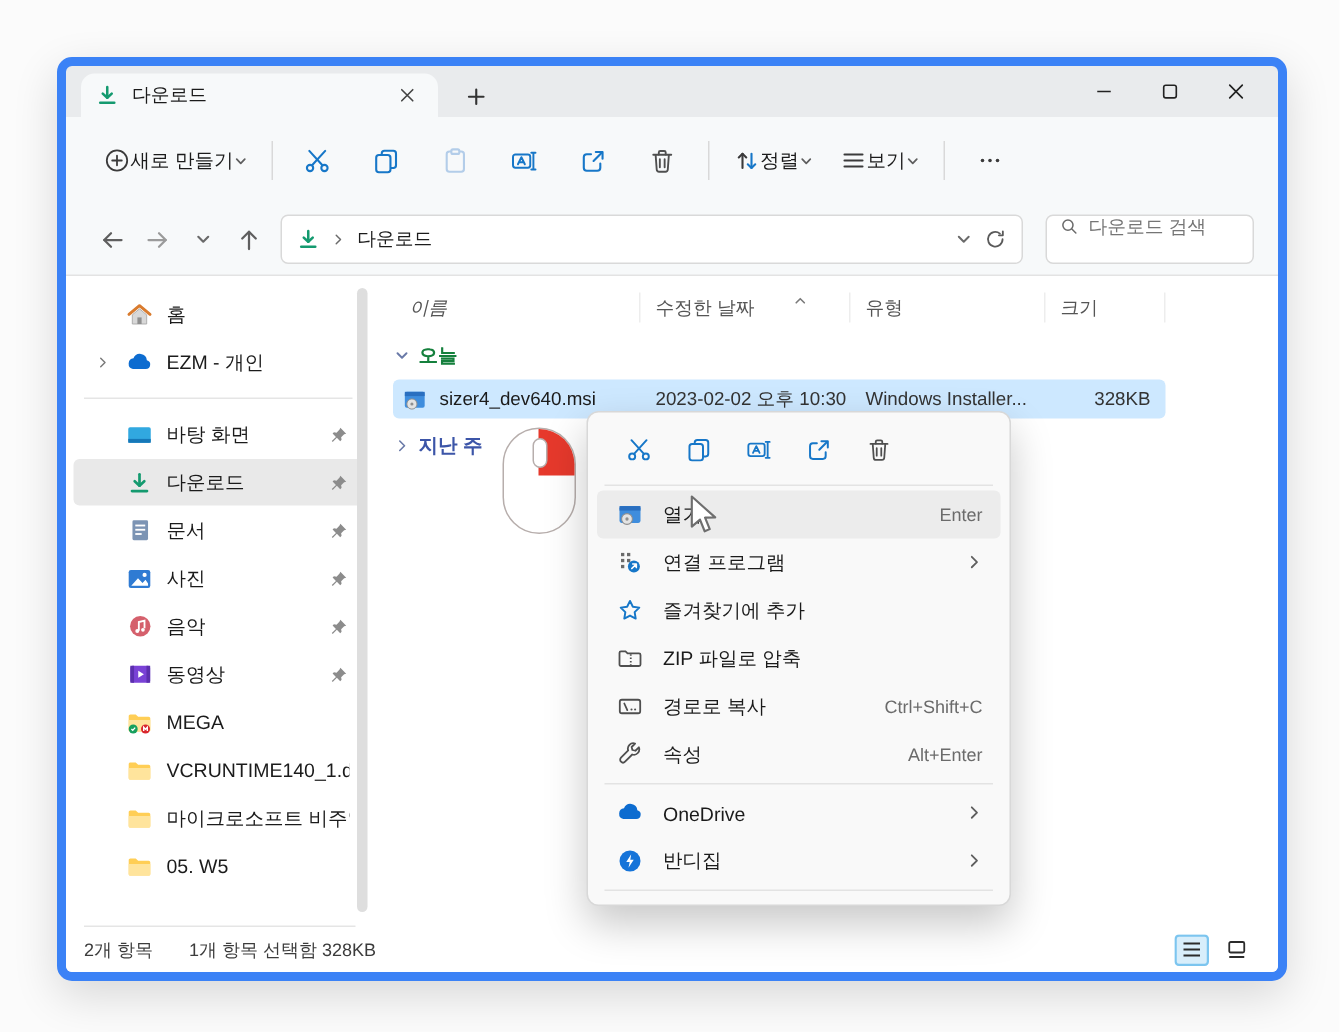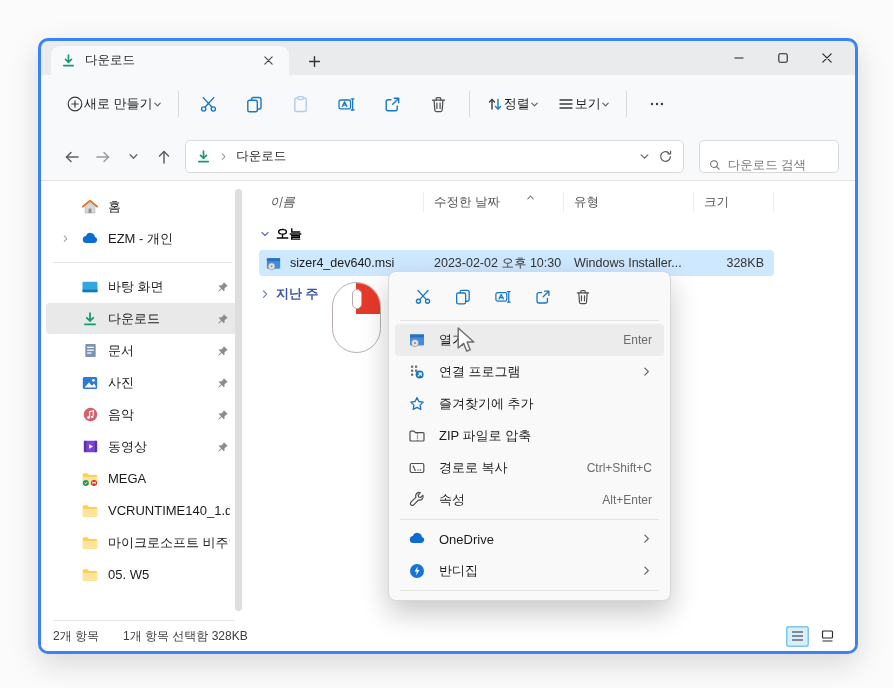--- a/index.html
+++ b/index.html
@@ -1,20 +1,20 @@
 <!DOCTYPE html>
 <html><head>
 <meta charset="utf-8">
 <style>
   * { box-sizing:border-box; margin:0; padding:0; }
   html,body { width:893px; height:688px; }
   body { background:#fbfbfb; font-family:"Liberation Sans",sans-serif; color:#1b1b1b; position:relative; overflow:hidden; }
 
   .window { position:absolute; left:38px; top:38px; width:820px; height:616px;
-            background:#e9ebed; border:3px solid #3b82f6; border-radius:10px;
+            background:#e9ebed; border:6px solid #3b82f6; border-radius:10px;
             box-shadow:0 10px 30px rgba(0,0,0,.14); display:flex; flex-direction:column; overflow:hidden; }
 
   
   .tabstrip { height:34px; display:flex; align-items:flex-end; padding-left:10px; position:relative; flex:0 0 auto; }
   .tab { width:238px; height:29px; background:#f7f9fa; border-radius:9px 9px 0 0;
          display:flex; align-items:center; gap:9px; padding:0 10px; font-size:12.5px; }
   .tab-title { flex:1; white-space:nowrap; overflow:hidden; }
   .tab-close, .newtab { width:22px; height:22px; display:flex; align-items:center; justify-content:center; border-radius:4px; }
   .newtab { margin:0 0 3px 14px; }
   .win-controls { position:absolute; right:6px; top:0; height:33px; display:flex; }
@@ -26,21 +26,21 @@
   .tb-ic { width:46px; height:38px; display:flex; align-items:center; justify-content:center; border-radius:5px; }
   .tb-sep { width:1px; height:26px; background:#d9d9d9; margin:0 7px; }
 
   
   .addressrow { height:48px; background:#f7f9fa; display:flex; align-items:center; padding:0 16px; border-bottom:1px solid #e3e3e3; flex:0 0 auto; }
   .nav-ic { width:31px; height:30px; display:flex; align-items:center; justify-content:center; border-radius:4px; }
   .addrbox { width:506px; height:33px; background:#fff; border:1px solid #d9d9d9; border-radius:5px;
              display:flex; align-items:center; gap:8px; padding:0 10px; margin-left:6px; font-size:12.5px; }
   .addr-sp { flex:1; }
   .searchbox { width:142px; height:33px; background:#fff; border:1px solid #d9d9d9; border-radius:5px;
-               display:flex; align-items:flex-end; gap:7px; padding:0 9px; margin-left:15px; }
+               display:flex; align-items:flex-start; gap:7px; padding:0 9px; margin-left:15px; }
   .searchbox input { border:none; outline:none; background:transparent; width:100%; font-size:12.5px; font-family:inherit; color:#5f5f5f; }
 
   
   .bodyarea { flex:1; display:flex; background:#fff; position:relative; min-height:0; }
 
   .sidebar { width:203px; position:relative; padding-top:9px; flex:0 0 auto; }
   .side-item { height:31px; display:flex; align-items:center; gap:9px; padding:0 9px 0 12px; margin:1px 5px; border-radius:4px; font-size:13px; }
   .side-item.selected { background:#e9e9e9; }
   .s-exp { width:14px; display:flex; justify-content:center; flex:0 0 auto; }
   .s-icon { width:18px; height:18px; display:flex; align-items:center; justify-content:center; flex:0 0 auto; }
@@ -51,21 +51,21 @@
   .side-bottom-sep { position:absolute; left:12px; right:10px; bottom:0; height:1px; background:#e5e5e5; }
 
   
   .filearea { flex:1; padding-top:7px; position:relative; min-width:0; }
   .fl-grid { display:grid; grid-template-columns:174px 140px 130px 80px; align-items:center; }
   .fl-head { margin-left:6px; width:524px; height:28px; font-size:12.5px; color:#555; }
   .fl-head > div { height:20px; line-height:20px; padding-left:10px; border-right:1px solid #ededed; position:relative; white-space:nowrap; }
   .fl-head .c-name { padding-left:20px;font-style:italic; }
   .sortmark { position:absolute; top:-4px; right:28px; }
   .group-row { display:flex; align-items:center; gap:6px; margin:9px 0 7px 16px; font-size:13px; font-weight:bold; }
-  .g-today { color:#000000;gap:6px; }
+  .g-today { color:#15803d;gap:6px; }
   .g-last { color:#3c55a8; }
   .file-row { grid-template-columns:165px 140px 130px 80px; width:515px; margin-left:15px; height:26px;
               background:#cde8ff; border-radius:4px; font-size:12.5px; color:#333; }
   .f-name { display:flex; align-items:center; gap:8px; padding-left:6px; color:#1b1b1b; white-space:nowrap; overflow:hidden; }
   .f-cell { padding-left:10px; white-space:nowrap; overflow:hidden; }
   .f-size { text-align:right; padding-right:10px; }
 
   
   .statusbar { height:30px; background:#fff; display:flex; align-items:center; padding:0 16px 0 12px; font-size:12px; color:#3c3c3c; flex:0 0 auto; }
   .sb-count { margin-right:24px; }

